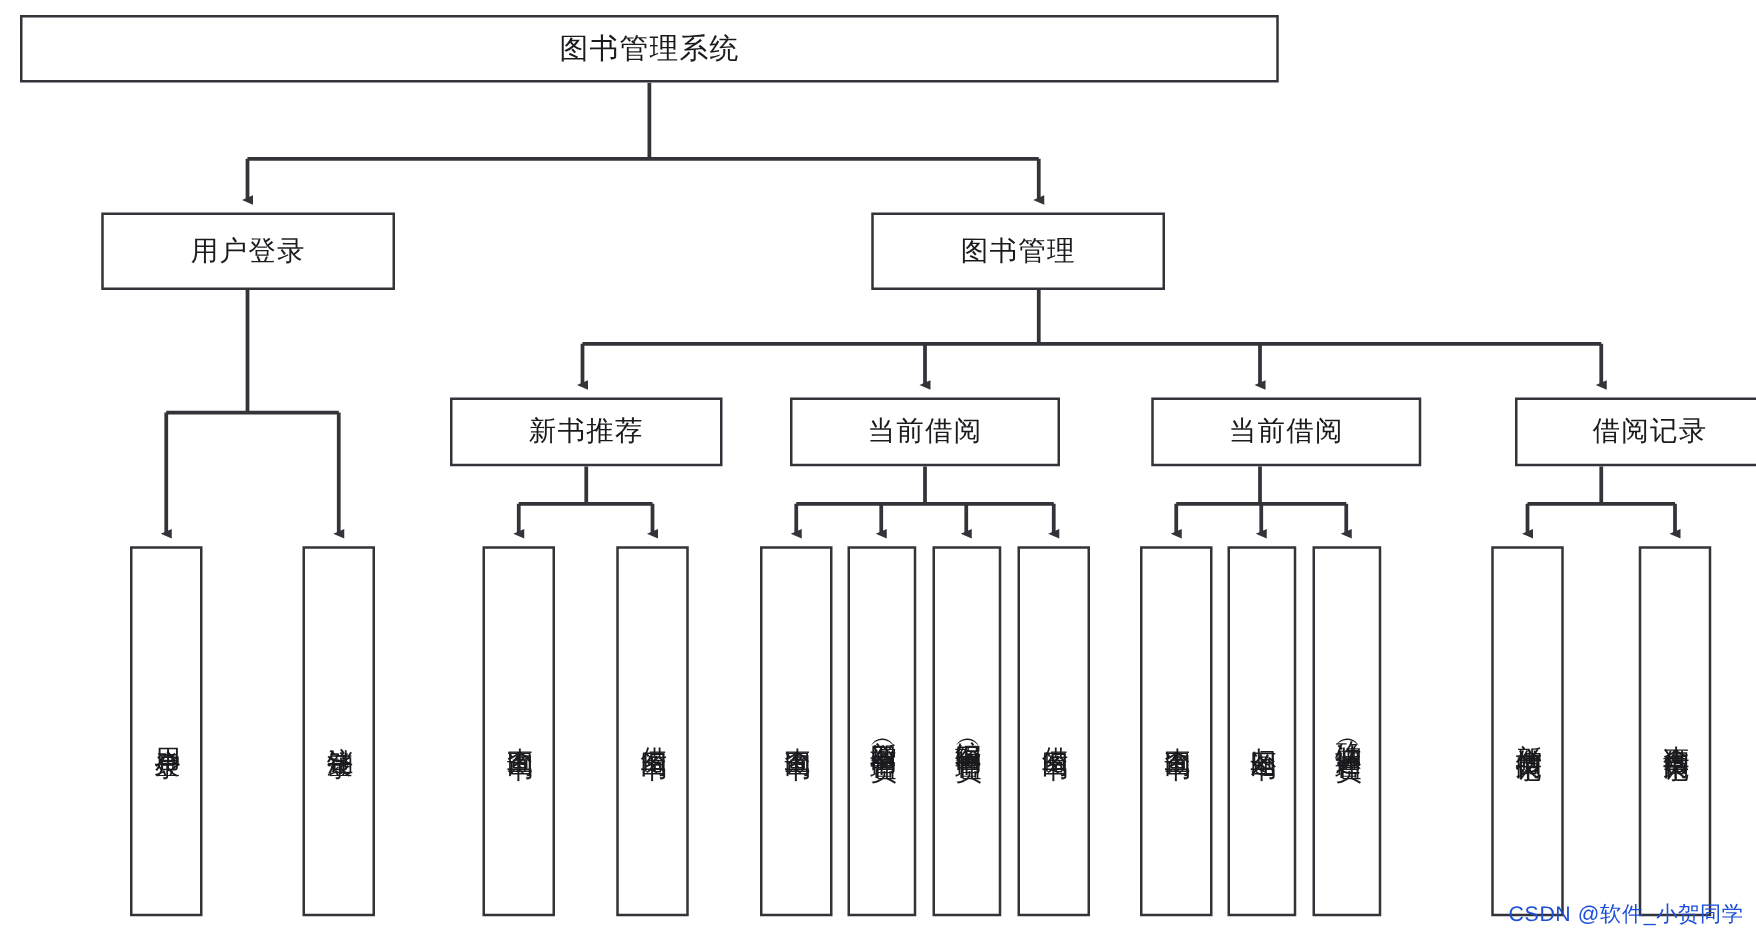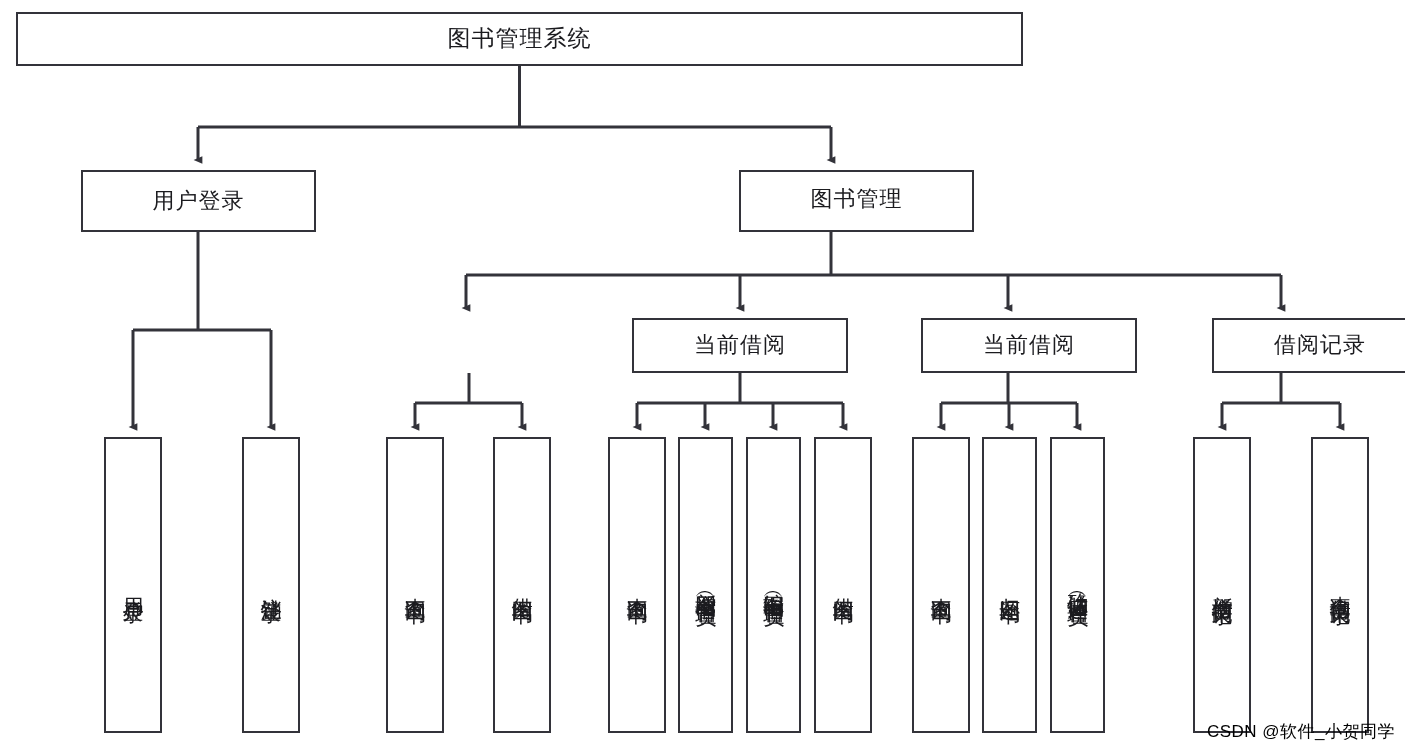--- a/index.html
+++ b/index.html
@@ -56,21 +56,21 @@
     letter-spacing: 2px;
     padding: 6px 0;
     align-items: center;
     justify-content: center;
   }
   .watermark {
     position: absolute;
     right: 10px;
     bottom: 4px;
     font-size: 17px;
-    color: #000000;
+    color: #1d4ed8;
     white-space: nowrap;
     letter-spacing: 0.5px;
   }
 </style>
 </head>
 <body>
 
 <div id="diagram-root">
 
   <svg class="edges" viewBox="0 0 1405 747" width="1405" height="747" xmlns="http://www.w3.org/2000/svg">
@@ -121,22 +121,23 @@
       <path d="M1281,373 L1281,403"></path>
       <path d="M1222,403 L1340,403"></path>
       <path d="M1222,403 L1222,427" marker-end="url(#arrowhead)"></path>
       <path d="M1340,403 L1340,427" marker-end="url(#arrowhead)"></path>
     </g>
   </svg>
 
   <div class="node node-h node-root" style="left:16px; top:12px; width:1007px; height:54px;">图书管理系统</div>
 
   <div class="node node-h" style="left:81px; top:170px; width:235px; height:62px;">用户登录</div>
-  <div class="node node-h" style="left:739px; top:170px; width:235px; height:62px;font-family:Liberation Mono, monospace;">图书管理</div>
+  <div class="node node-h" style="left:697px; top:170px; width:235px; height:62px;">图书管理</div>
 
+  <div class="node node-h" style="left:360px; top:318px; width:218px; height:55px;">新书推荐</div>
   <div class="node node-h" style="left:632px; top:318px; width:216px; height:55px;">当前借阅</div>
   <div class="node node-h" style="left:901px; top:318px; width:216px; height:55px;margin-left:20px;">当前借阅</div>
   <div class="node node-h" style="left:1172px; top:318px; width:216px; height:55px;margin-left:40px;">借阅记录</div>
 
   <div class="node leaf" style="left:104px; top:437px; width:58px; height:296px;">用户登录</div>
   <div class="node leaf" style="left:242px; top:437px; width:58px; height:296px;">注销登录</div>
 
   <div class="node leaf" style="left:386px; top:437px; width:58px; height:296px;">查询图书</div>
   <div class="node leaf" style="left:493px; top:437px; width:58px; height:296px;">借阅图书</div>
 

